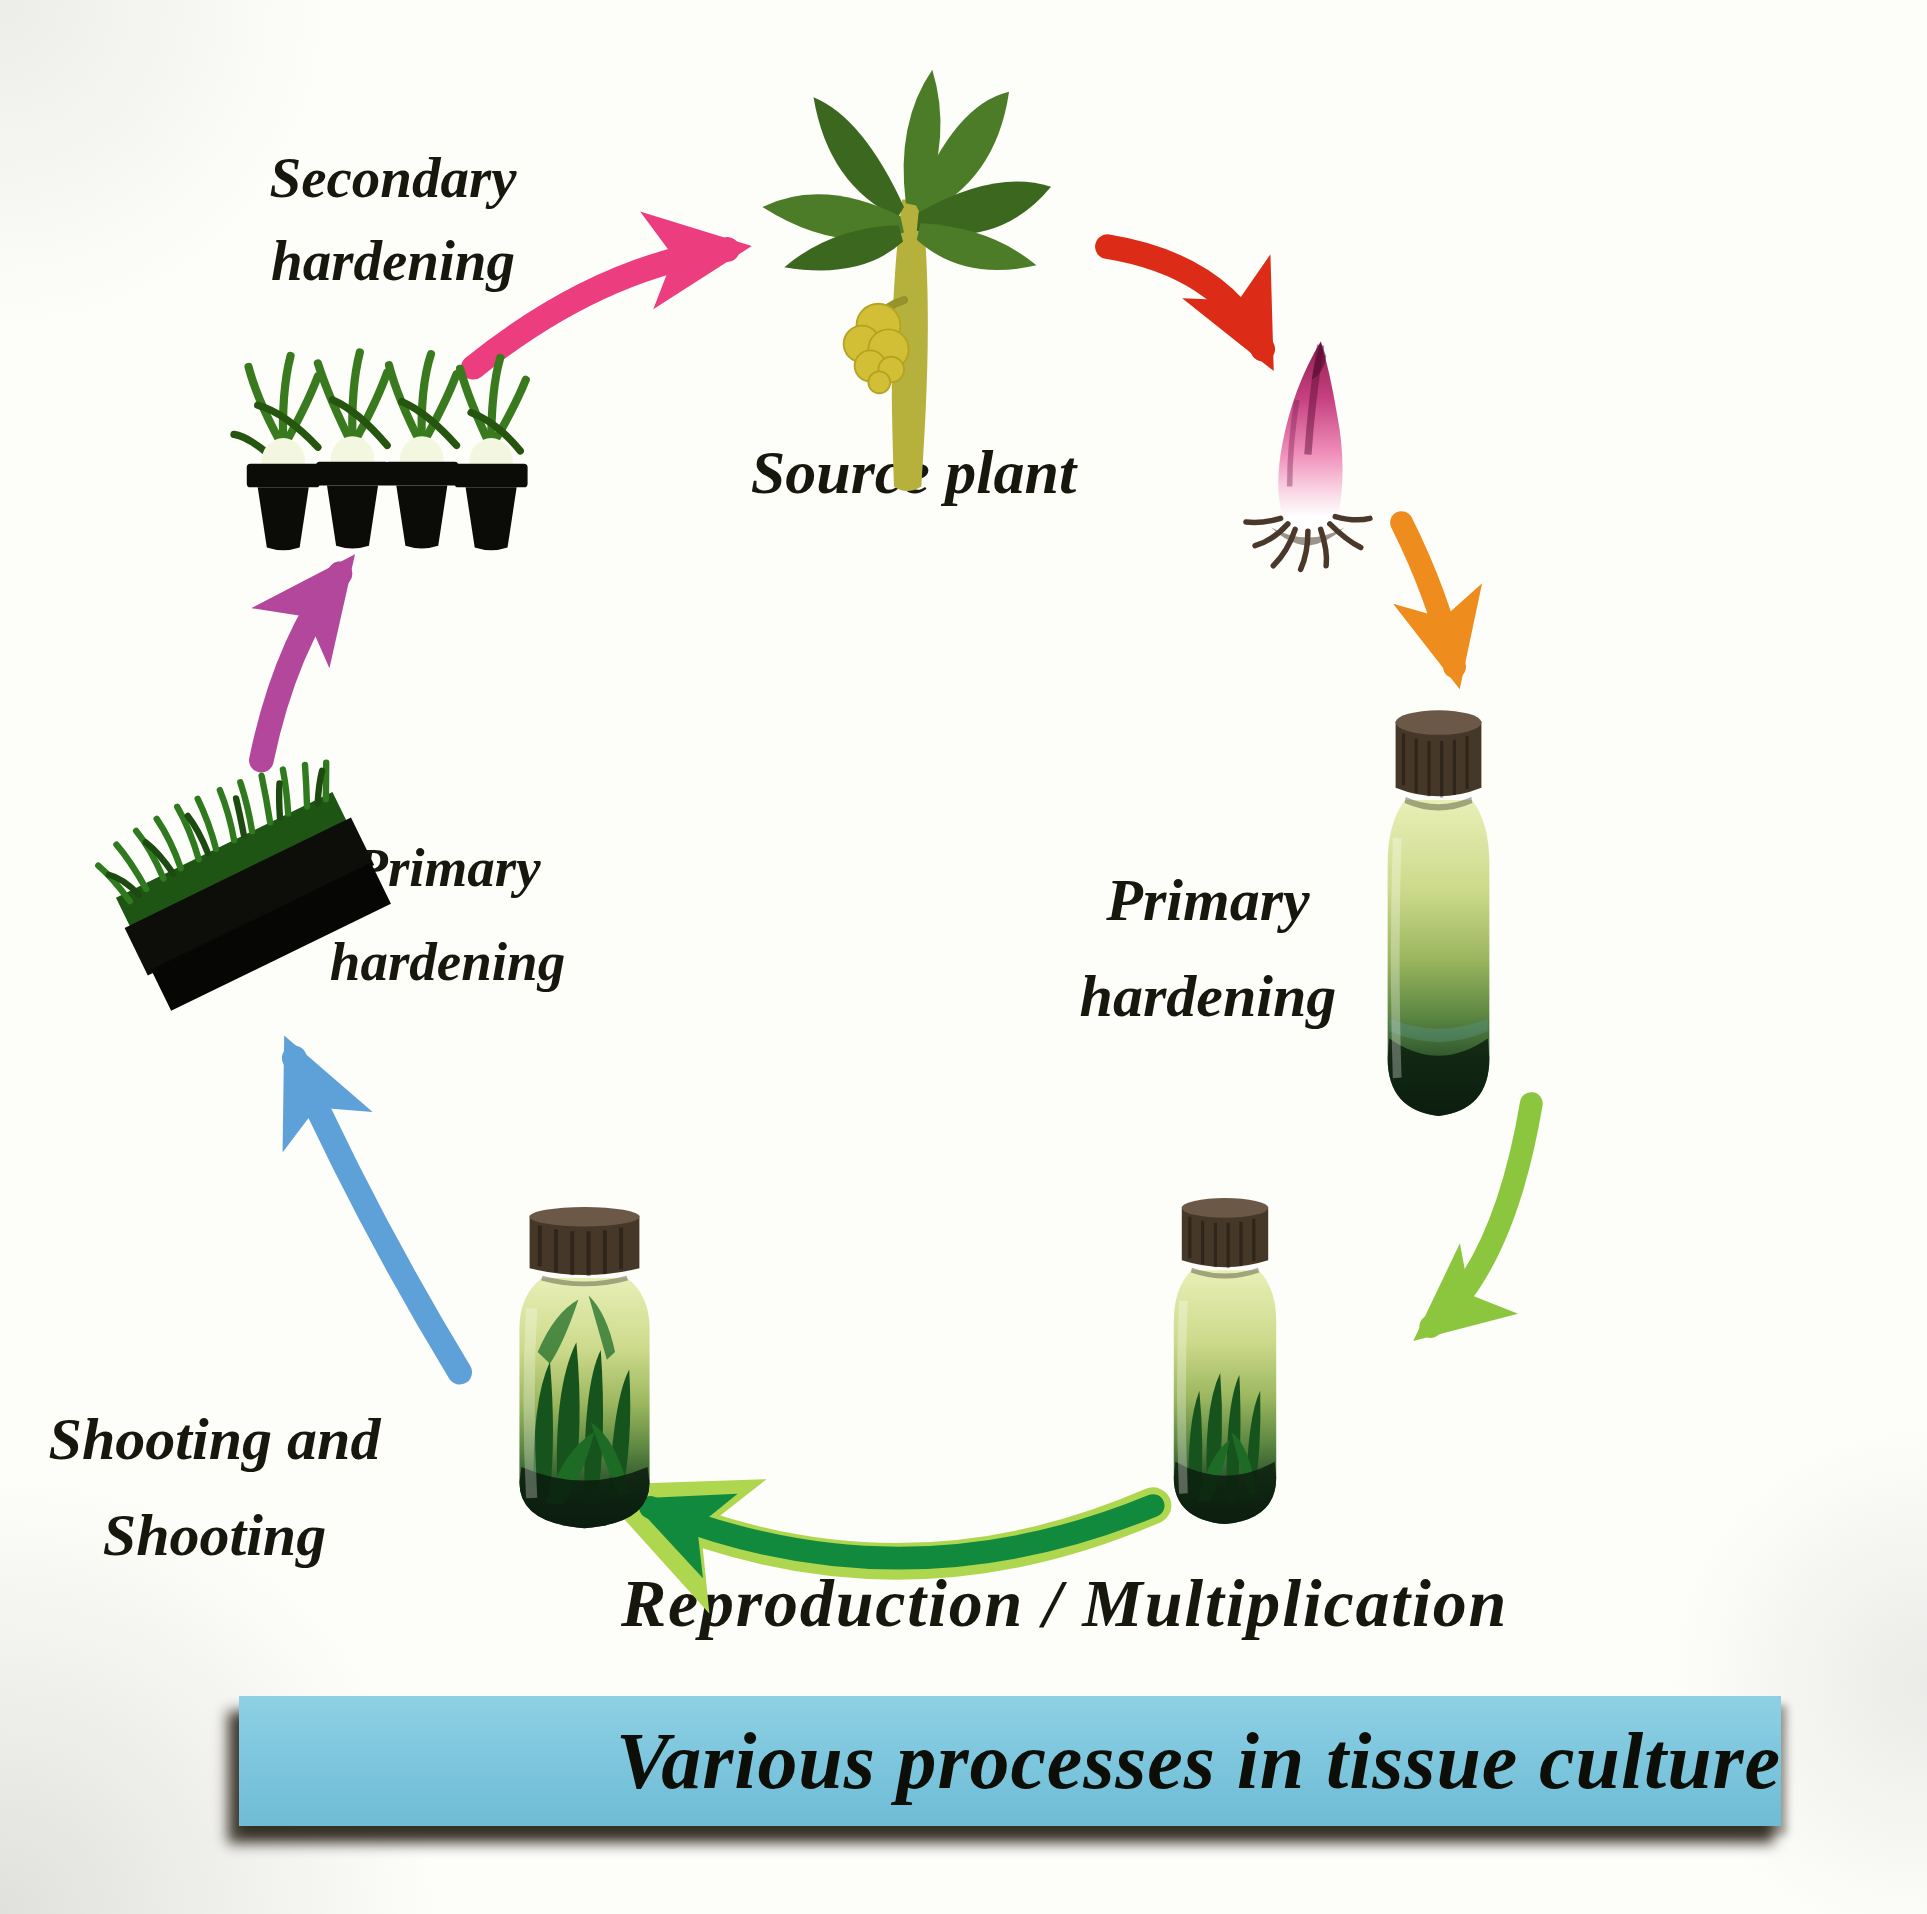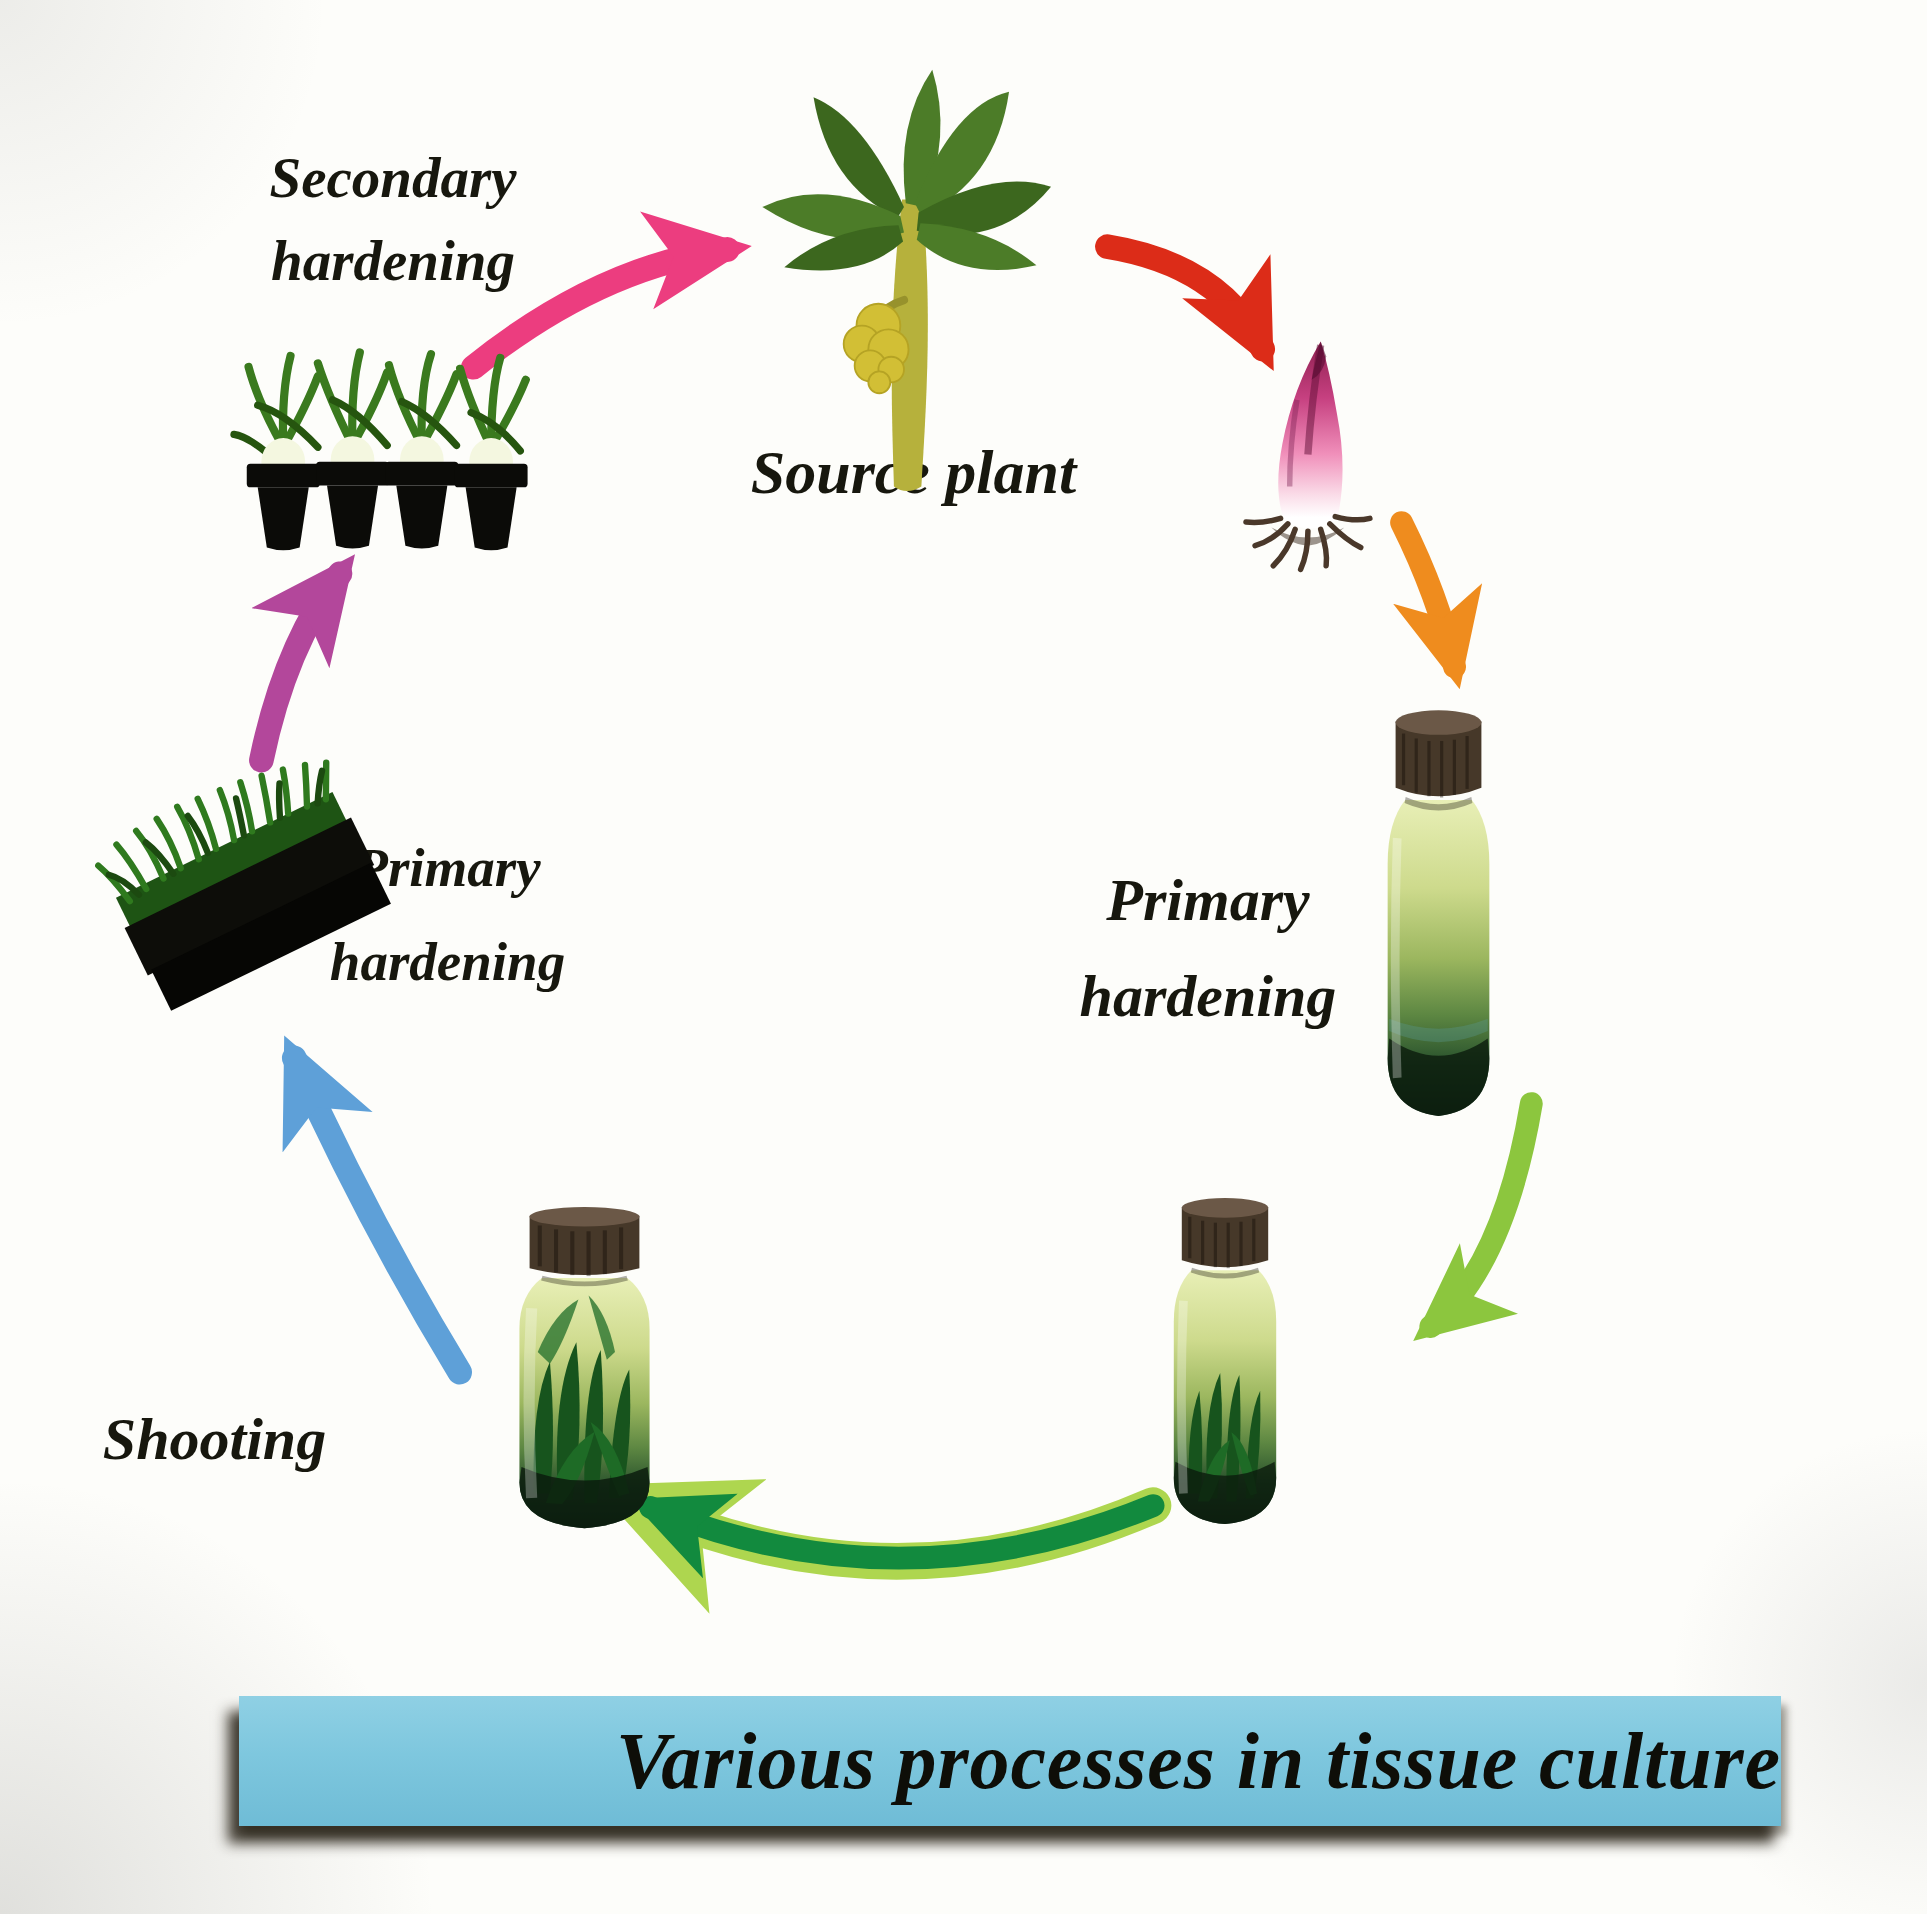--- a/index.html
+++ b/index.html
@@ -57,22 +57,26 @@
   <div class="lbl" id="lbl-source">
     <span>Source plant</span>
   </div>
 
 
   <div class="lbl" id="lbl-treatment">
     <span>Primary</span>
     <span>hardening</span>
   </div>
 
+  <div class="lbl" id="lbl-reproduction">
+    <span>Reproduction / Multiplication</span>
+  </div>
 
   <div class="lbl" id="lbl-shooting">
+    <span>Shooting and</span>
     <span>Shooting</span>
   </div>
 
   <div class="lbl" id="lbl-primaryhard">
     <span>Primary</span>
     <span>hardening</span>
   </div>
 
   <svg class="abs" style="left:0;top:0" width="1927" height="1914" viewBox="0 0 2109 2095">
     <defs>

